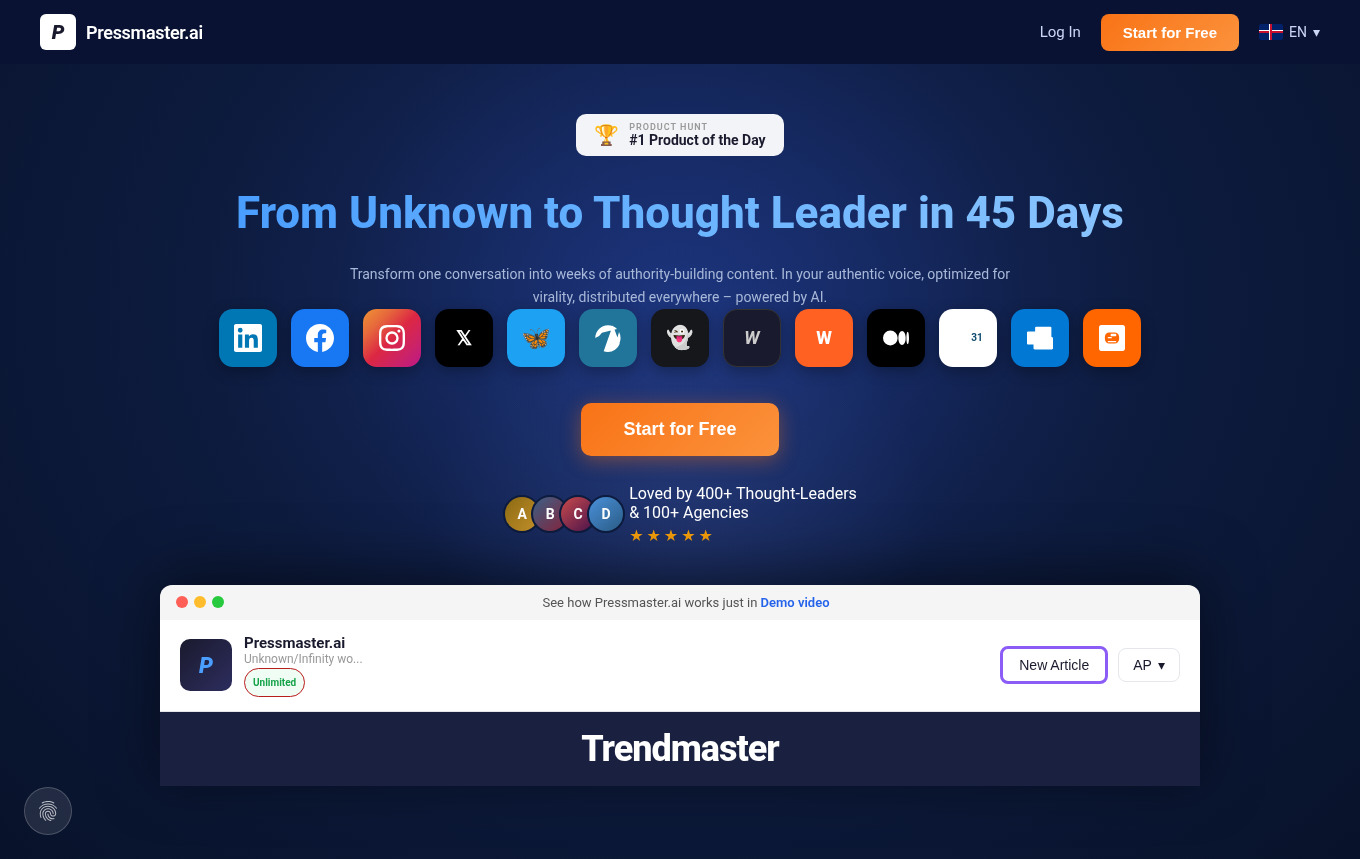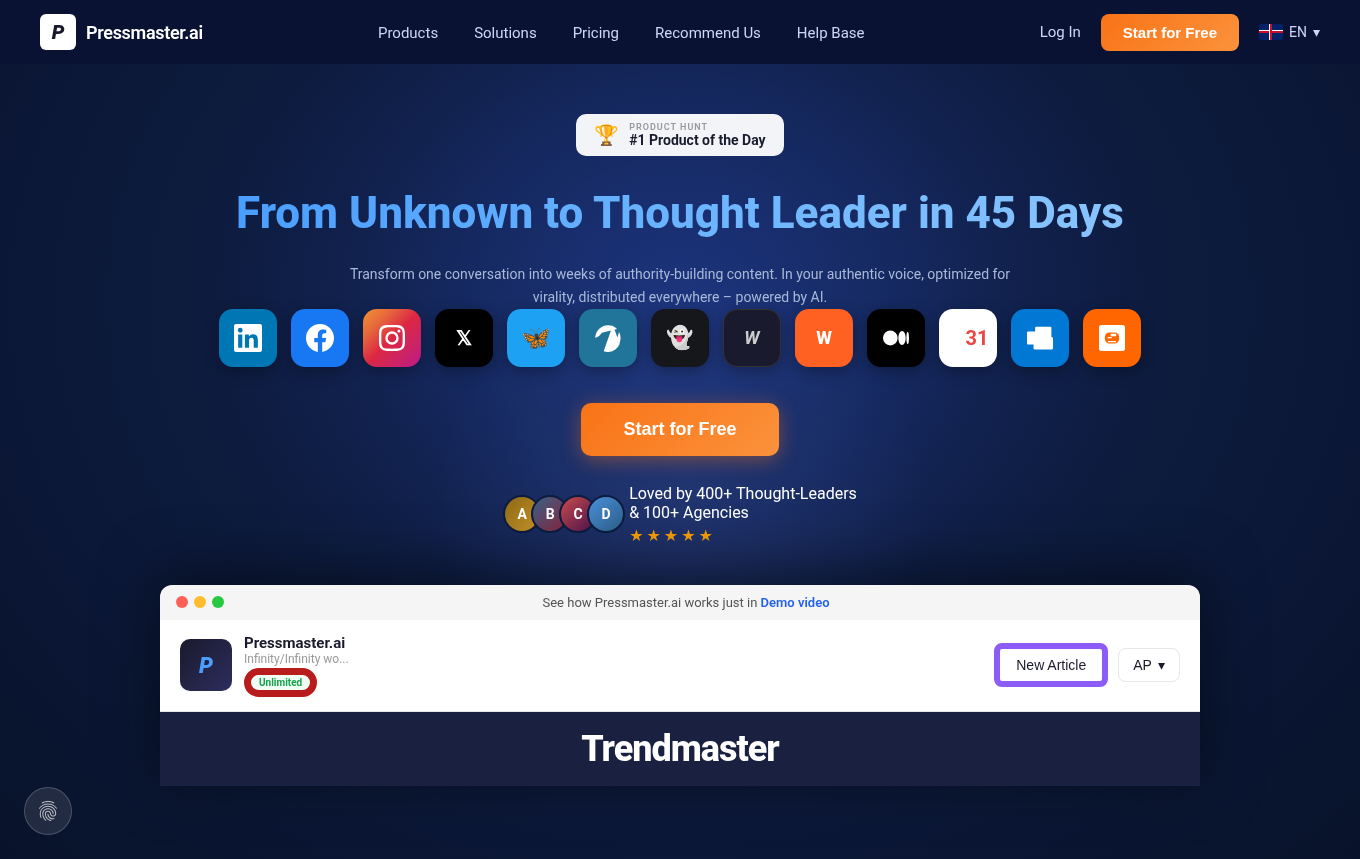--- a/index.html
+++ b/index.html
@@ -375,30 +375,30 @@
     .demo-sub {
       font-size: 12px;
       color: #999;
     }
 
     .demo-unlimited {
       background: #f0fdf4;
       color: #16a34a;
       font-size: 10px;
       font-weight: 700;
-      padding: 2px 8px;
+      padding: 8px 8px;
       border-radius: 20px;
-      border: 7px solid #b91c1c;
+      border: 1px solid #b91c1c;
       margin-top: 2px;
       display: inline-block;
     }
 
     .demo-new-article {
       background: #fff;
-      border: 6px solid #8b5cf6;
+      border: 3px solid #8b5cf6;
       color: #1a1a2e;
       padding: 8px 16px;
       border-radius: 8px;
       font-size: 14px;
       font-weight: 500;
     }
 
     .demo-ap {
       background: #fff;
       border: 1px solid #e5e7eb;
@@ -445,27 +445,20 @@
   </style>
 </head>
 <body>
 
 <nav>
   <div class="nav-logo">
     <div class="logo-box">P</div>
     <span class="logo-text">Pressmaster.ai</span>
   </div>
 
-  <ul class="nav-links">
-    <li><a href="#">Products</a></li>
-    <li><a href="#">Solutions</a></li>
-    <li><a href="#">Pricing</a></li>
-    <li><a href="#">Recommend Us</a></li>
-    <li><a href="#">Help Base</a></li>
-  </ul>
 
   <div class="nav-right">
     <a href="#" class="btn-login">Log In</a>
     <button class="btn-start">Start for Free</button>
     <div class="lang-selector">
       <div style="width:24px;height:16px;background:#012169;border-radius:2px;display:flex;align-items:center;justify-content:center;overflow:hidden;position:relative;">
         <div style="position:absolute;width:100%;height:3px;background:#fff;top:6px;"></div>
         <div style="position:absolute;width:100%;height:2px;background:#C8102E;top:7px;"></div>
         <div style="position:absolute;width:3px;height:100%;background:#fff;left:10px;"></div>
         <div style="position:absolute;width:2px;height:100%;background:#C8102E;left:11px;"></div>
@@ -515,21 +508,21 @@
         </svg>
     </div>
     <div class="platform-icon pi-ghost" style="font-size:22px;">👻</div>
     <div class="platform-icon pi-writesonic" style="font-size:18px;font-weight:700;color:#ccc;font-style:italic;">W</div>
     <div class="platform-icon pi-wattpad" style="font-size:18px;font-weight:800;color:#fff;">W</div>
     <div class="platform-icon pi-medium">
       <svg width="26" height="26" viewBox="0 0 24 24" fill="white">
           <path d="M13.54 12a6.8 6.8 0 0 1-6.77 6.82A6.8 6.8 0 0 1 0 12a6.8 6.8 0 0 1 6.77-6.82A6.8 6.8 0 0 1 13.54 12zM20.96 12c0 3.54-1.51 6.42-3.38 6.42-1.87 0-3.39-2.88-3.39-6.42s1.52-6.42 3.39-6.42 3.38 2.88 3.38 6.42M24 12c0 3.17-.53 5.75-1.19 5.75-.66 0-1.19-2.58-1.19-5.75s.53-5.75 1.19-5.75C23.47 6.25 24 8.83 24 12z"></path>
         </svg>
     </div>
-    <div class="platform-icon pi-googlecal" style="font-size:20px;font-weight:700;color:#ef4444;padding-left:18px;">31</div>
+    <div class="platform-icon pi-googlecal" style="font-size:10px;font-weight:700;color:#0c4a6e;padding-left:18px;">31</div>
     <div class="platform-icon pi-outlook">
       <svg width="26" height="26" viewBox="0 0 24 24" fill="white">
           <path d="M7.88 12.04q0 .45-.11.87-.1.41-.33.74-.22.33-.58.52-.37.2-.87.2t-.85-.2q-.35-.21-.57-.55-.22-.33-.33-.75-.1-.42-.1-.86t.1-.87q.1-.43.34-.76.22-.34.59-.54.38-.2.87-.2t.86.2q.35.21.57.55.22.34.31.77.1.43.1.88zM24 12v9.38q0 .46-.33.8-.33.32-.8.32H7.13q-.46 0-.8-.33-.32-.33-.32-.8V18H1q-.41 0-.7-.3-.3-.29-.3-.7V7q0-.41.3-.7Q.58 6 1 6h6.5V2.55q0-.44.3-.75.3-.3.75-.3h12.9q.44 0 .75.3.3.3.3.75V10.85l1.24.72q.07.04.11.1.04.06.04.13z"></path>
         </svg>
     </div>
     <div class="platform-icon pi-blogger">
       <svg width="26" height="26" viewBox="0 0 24 24" fill="white">
           <path d="M21.976 24H2.026C.905 24 0 23.095 0 21.976V2.026C0 .905.905 0 2.026 0h19.95C23.098 0 24 .905 24 2.026v19.95C24 23.095 23.098 24 21.976 24zm-6.64-15.888H11.32a.598.598 0 0 0-.6.598v.99a.598.598 0 0 0 .6.598h4.016a.598.598 0 0 0 .6-.598v-.99a.598.598 0 0 0-.6-.598zM8.616 12.34H11.3a.598.598 0 0 0 0-1.196H8.616a.598.598 0 0 0 0 1.196zm6.72 2.42H8.616a.598.598 0 0 0 0 1.196h6.72a.598.598 0 0 0 0-1.196zM18.44 10.2C17.972 8.42 16.71 7 14.64 7H9.36C7.29 7 6.028 8.42 5.56 10.2A9.6 9.6 0 0 0 5.4 12c0 .614.053 1.228.16 1.8.468 1.78 1.73 3.2 3.8 3.2h5.28c2.07 0 3.332-1.42 3.8-3.2.107-.572.16-1.186.16-1.8 0-.614-.053-1.228-.16-1.8z"></path>
         </svg>
     </div>
@@ -567,21 +560,21 @@
       <span class="demo-bar-text">
         <span>See how Pressmaster.ai works just in</span>
         <a href="#">Demo video</a>
       </span>
     </div>
     <div class="demo-content">
       <div class="demo-logo-area">
         <div class="demo-p-badge">P</div>
         <div>
           <div class="demo-brand">Pressmaster.ai</div>
-          <div class="demo-sub">Infinity/Infinity wo...</div>
+          <div class="demo-sub">Unknown/Infinity wo...</div>
           <div class="demo-unlimited">Unlimited</div>
         </div>
       </div>
       <div style="display:flex;gap:10px;align-items:center;">
         <button class="demo-new-article">New Article</button>
         <button class="demo-ap">
           <span>AP</span>
           <span>▾</span>
         </button>
       </div>

